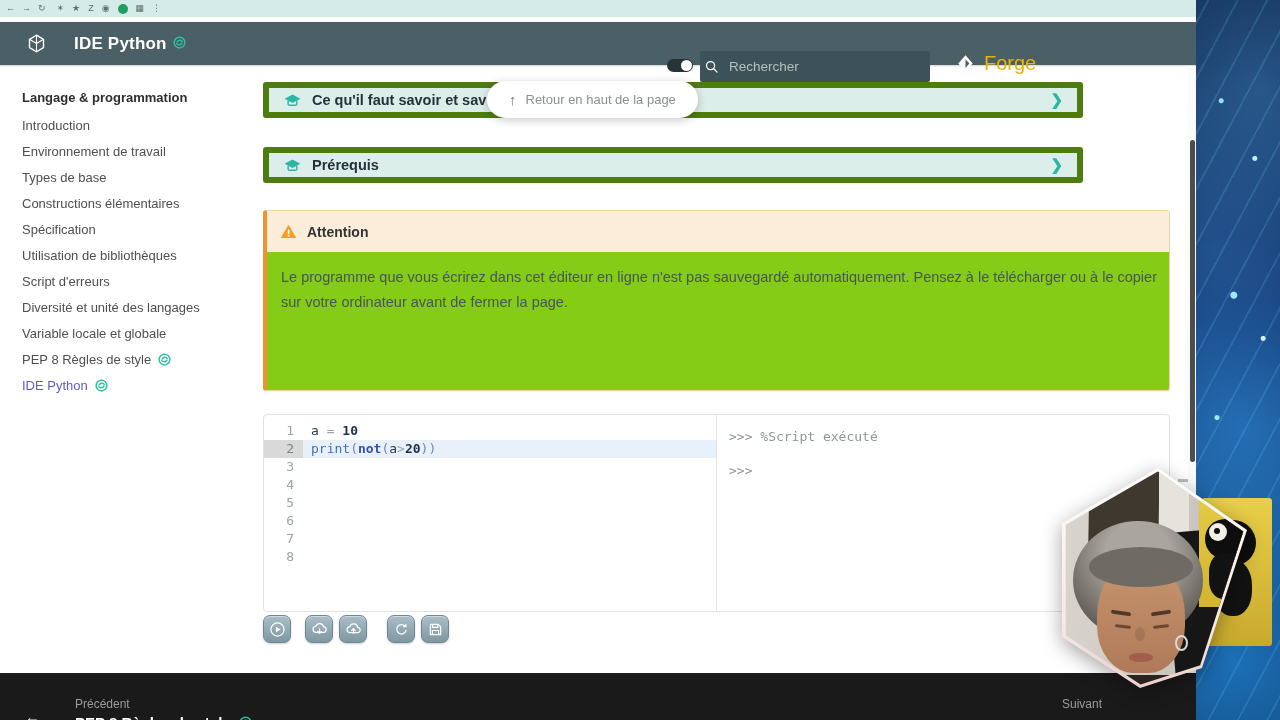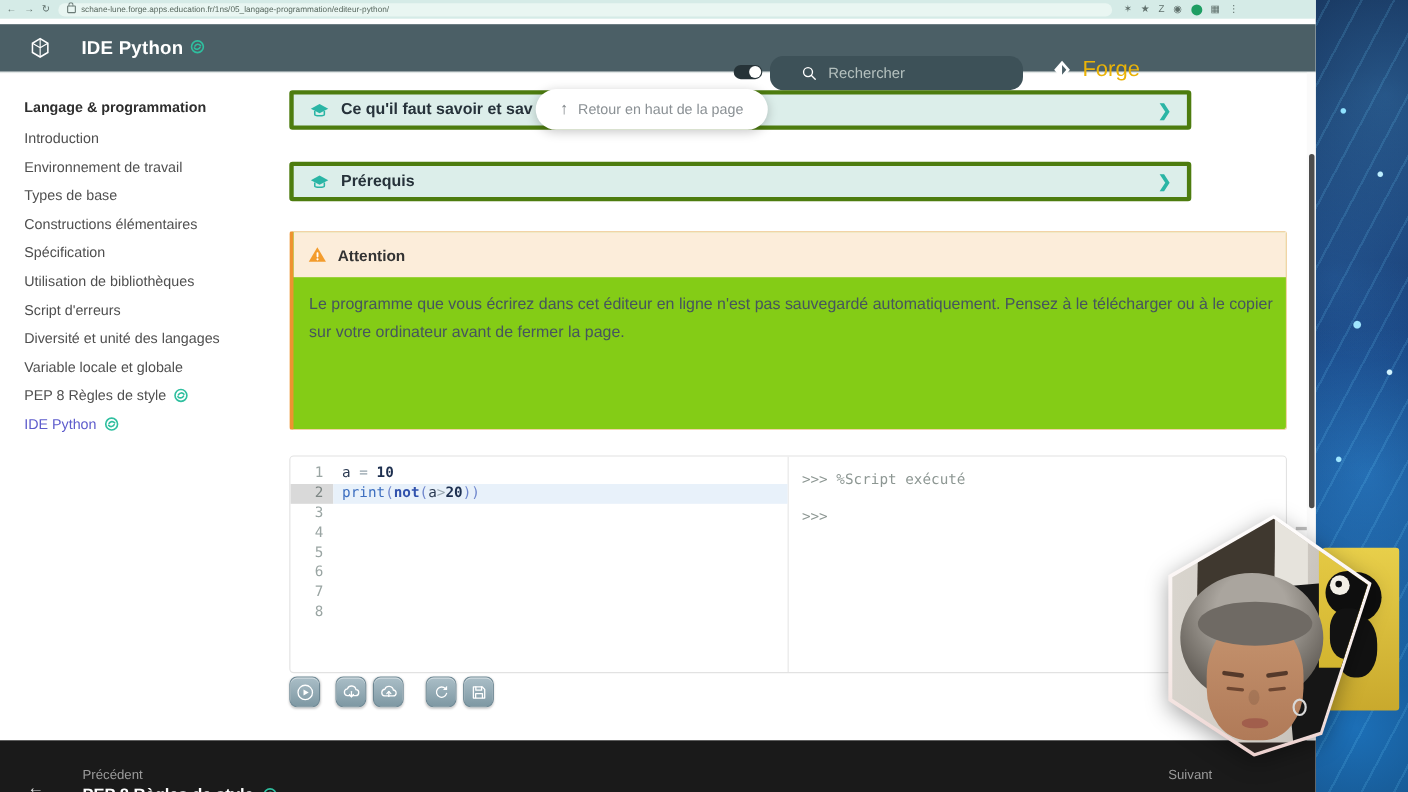--- a/index.html
+++ b/index.html
@@ -45,34 +45,34 @@
   .chrome-right{display:flex;align-items:center;gap:8px;margin-left:4px;}
   .cr-glyph{font-size:9px;color:#5f6f6b;line-height:1;}
   .cr-profile{width:10px;height:10px;border-radius:50%;background:#1e9e63;}
 
   .siteheader{position:absolute;left:0;top:22px;width:1196px;height:43px;background:#4b5f66;z-index:2;}
   .siteheader .logo{position:absolute;left:26px;top:11px;width:21px;height:21px;}
   .site-title{position:absolute;left:74px;top:12px;font-size:17px;font-weight:bold;color:#fff;letter-spacing:.2px;}
   .title-py{position:absolute;left:172px;top:13px;width:18px;height:18px;}
   .toggle{position:absolute;left:667px;top:37px;width:26px;height:13px;border-radius:7px;background:#263338;}
   .toggle::after{content:"";position:absolute;right:1px;top:1px;width:11px;height:11px;border-radius:50%;background:#fff;}
-  .searchbox{position:absolute;left:700px;top:29px;width:230px;height:31px;background:#3d5158;border-radius:12px;display:flex;align-items:center;padding-left:28px;box-sizing:border-box;gap:10px;}
+  .searchbox{position:absolute;left:700px;top:29px;width:230px;height:31px;background:#3d5158;border-radius:2px;display:flex;align-items:center;padding-left:4px;box-sizing:border-box;gap:10px;}
   .search-placeholder{font-size:13.5px;color:#b4c0be;}
   .forge{position:absolute;left:955px;top:30px;display:flex;align-items:center;gap:8px;}
   .forge-label{font-size:20px;color:#eab308;}
   .header-shadow{position:absolute;left:0;top:65px;width:1196px;height:2px;background:linear-gradient(#c9d4d2,rgba(255,255,255,0));}
 
   
   .sidebar{position:absolute;left:22px;top:90px;width:230px;display:flex;flex-direction:column;gap:11px;z-index:2;}
   .side-section{font-size:13px;font-weight:bold;color:#2e2e2e;margin-bottom:2px;}
   .side-item{font-size:13px;color:#4f4f4f;display:flex;align-items:center;gap:6px;cursor:pointer;white-space:nowrap;}
   .side-item.active{color:#5e5ccc;}
 
   
-  .panel{position:absolute;left:263px;width:820px;height:36px;background:#dceeea;border:4px solid #4d7c0f;border-radius:3px;box-sizing:border-box;display:flex;align-items:center;padding:0 14px;gap:10px;z-index:2;}
+  .panel{position:absolute;left:263px;width:820px;height:36px;background:#dceeea;border:6px solid #4d7c0f;border-radius:3px;box-sizing:border-box;display:flex;align-items:center;padding:0 14px;gap:10px;z-index:2;}
   .panel-title{font-size:14.5px;font-weight:bold;color:#26323a;}
   .panel-chevron{margin-left:auto;color:#2ab5a5;font-size:15px;font-weight:bold;}
   .backtotop{position:absolute;left:487px;top:81px;height:37px;border-radius:19px;background:#fff;box-shadow:0 2px 10px rgba(0,0,0,.22);display:flex;align-items:center;gap:9px;padding:0 22px;z-index:3;}
   .btt-arrow{font-size:15px;color:#7c8286;}
   .btt-label{font-size:13px;color:#8a9094;}
 
   .attention{position:absolute;left:263px;top:210px;width:907px;height:181px;background:#84cc16;border:1px solid #f2d3a6;border-left:4px solid #ee9330;border-radius:3px;box-sizing:border-box;z-index:2;}
   .att-head{height:41px;background:#fcedda;display:flex;align-items:center;gap:10px;padding-left:13px;}
   .att-title{font-size:14px;font-weight:bold;color:#333;}
   .att-body{padding:13px 12px 0 14px;font-size:14.5px;line-height:25px;color:#46555e;text-align:justify;}
@@ -155,24 +155,20 @@
     <div class="parrot-eye"></div>
     <div class="parrot-body"></div>
   </div>
 
   <div class="bwindow">
 
     <div class="chrome">
       <span class="nav-glyph">←</span>
       <span class="nav-glyph">→</span>
       <span class="nav-glyph">↻</span>
-      <div class="url-pill">
-        <span class="mlock"></span>
-        <span class="url-text">schane-lune.forge.apps.education.fr/1ns/05_langage-programmation/editeur-python/</span>
-      </div>
       <div class="chrome-right">
           <span class="cr-glyph">✶</span>
           <span class="cr-glyph">★</span>
           <span class="cr-glyph">Z</span>
           <span class="cr-glyph">◉</span>
           <span class="cr-profile"></span>
           <span class="cr-glyph">▦</span>
           <span class="cr-glyph">⋮</span>
         </div>
     </div>

